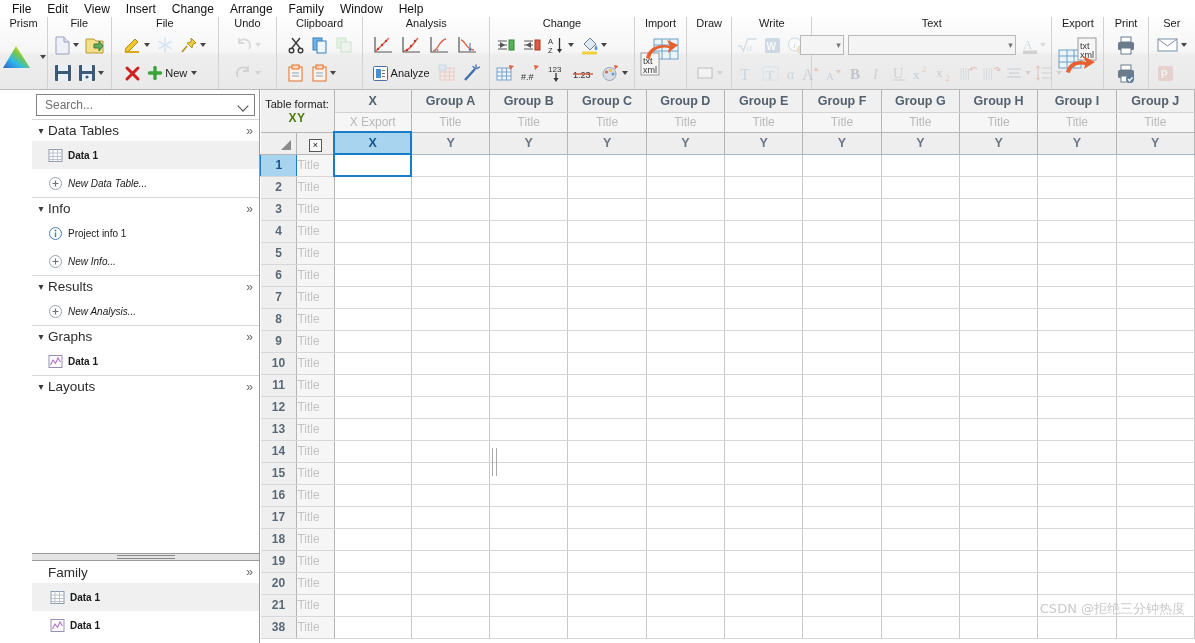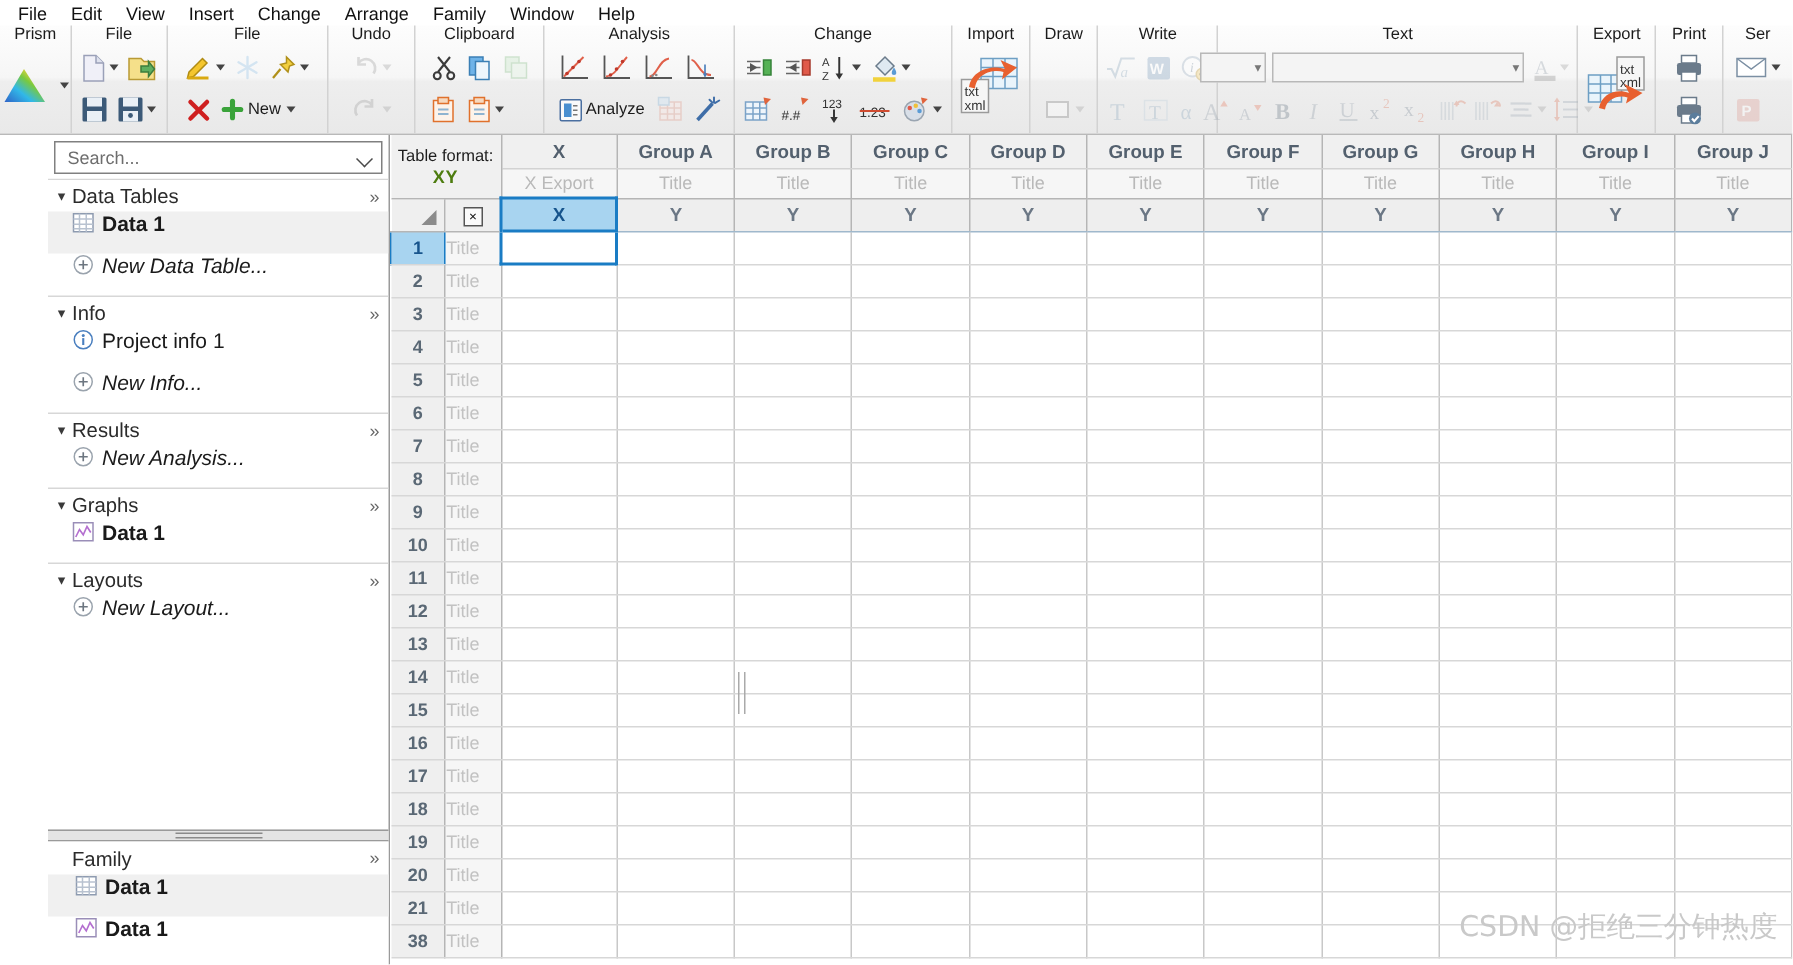--- a/index.html
+++ b/index.html
@@ -114,23 +114,23 @@
     border-top: 1px solid #d7d7d7;
     font-size: 13.5px; color: #2b2b2b;
     cursor: default;
   }
   .sect-head .tri {
     width: 14px; text-align: center; font-size: 10px; color: #3a3a3a; flex: none;
   }
   .sect-head .stitle { flex: 1; }
   .sect-head .more { font-size: 12px; color: #666; padding-right: 2px; }
   .nav-item {
-    display: flex; align-items: flex-start;
+    display: flex; align-items: center;
     height: 28px; padding-left: 16px;
-    font-size: 14px; color: #1a1a1a; cursor: default;
+    font-size: 10px; color: #1a1a1a; cursor: default;
   }
   .nav-item.sel { background: #f0f0f0; }
   .nav-item.bold { font-weight: bold; }
   .nav-item.ital { font-style: italic; }
   .nav-item .nlabel { margin-left: 5px; }
   .ico { width: 15px; height: 15px; flex: none; display: block; }
 
   .splitter {
     height: 8px; background: #e4e4e4;
     border-top: 1px solid #9a9a9a; border-bottom: 1px solid #9a9a9a;
@@ -217,22 +217,22 @@
   }
 
   .vsplit-grip {
     position: absolute; left: 232px; top: 358px;
     width: 5px; height: 28px;
     border-left: 1px solid #aaa; border-right: 1px solid #aaa;
     z-index: 5;
   }
 
   .watermark {
-    position: absolute; right: 10px; bottom: 12px;
-    font-size: 19px; color: #c9c9c9;
+    position: absolute; right: 10px; bottom: 25px;
+    font-size: 13px; color: #c9c9c9;
     pointer-events: none; white-space: nowrap;
     font-family: "DejaVu Sans", sans-serif;
   }
 </style>
 </head>
 <body>
 
 <div id="app">
 
   <div class="menubar">
@@ -990,32 +990,20 @@
                 <polyline points="2.5,11 5,6 7.5,9.5 10,4 12.5,8" fill="none" stroke="#b46fd0" stroke-width="1.1"></polyline>
               </svg>
           </span>
           <span class="nlabel">Data 1</span>
         </div>
 
         <div class="sect-head">
           <span class="tri">▾</span>
           <span class="stitle">Layouts</span>
           <span class="more">»</span>
-        </div>
-        <div class="nav-item ital">
-          <span>
-            <svg class="ico" viewBox="0 0 15 15">
-                <circle cx="7.5" cy="7.5" r="6" fill="#fff" stroke="#9aa3ad"></circle>
-                <g stroke="#6d7680" stroke-width="1.1">
-                  <line x1="7.5" y1="4.5" x2="7.5" y2="10.5"></line>
-                  <line x1="4.5" y1="7.5" x2="10.5" y2="7.5"></line>
-                </g>
-              </svg>
-          </span>
-          <span class="nlabel">New Layout...</span>
         </div>
       </div>
 
       <div class="splitter">
         <div class="grip"></div>
       </div>
 
       <div class="family">
         <div class="sect-head" style="border-top:none">
           <span class="tri"></span>

